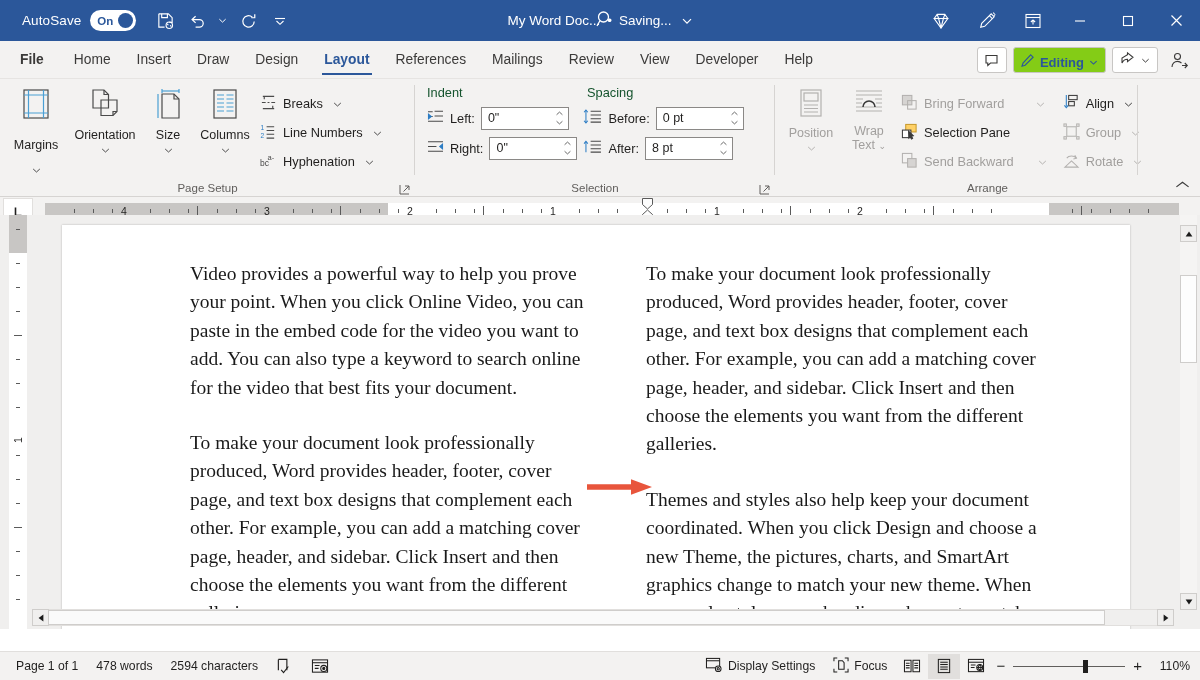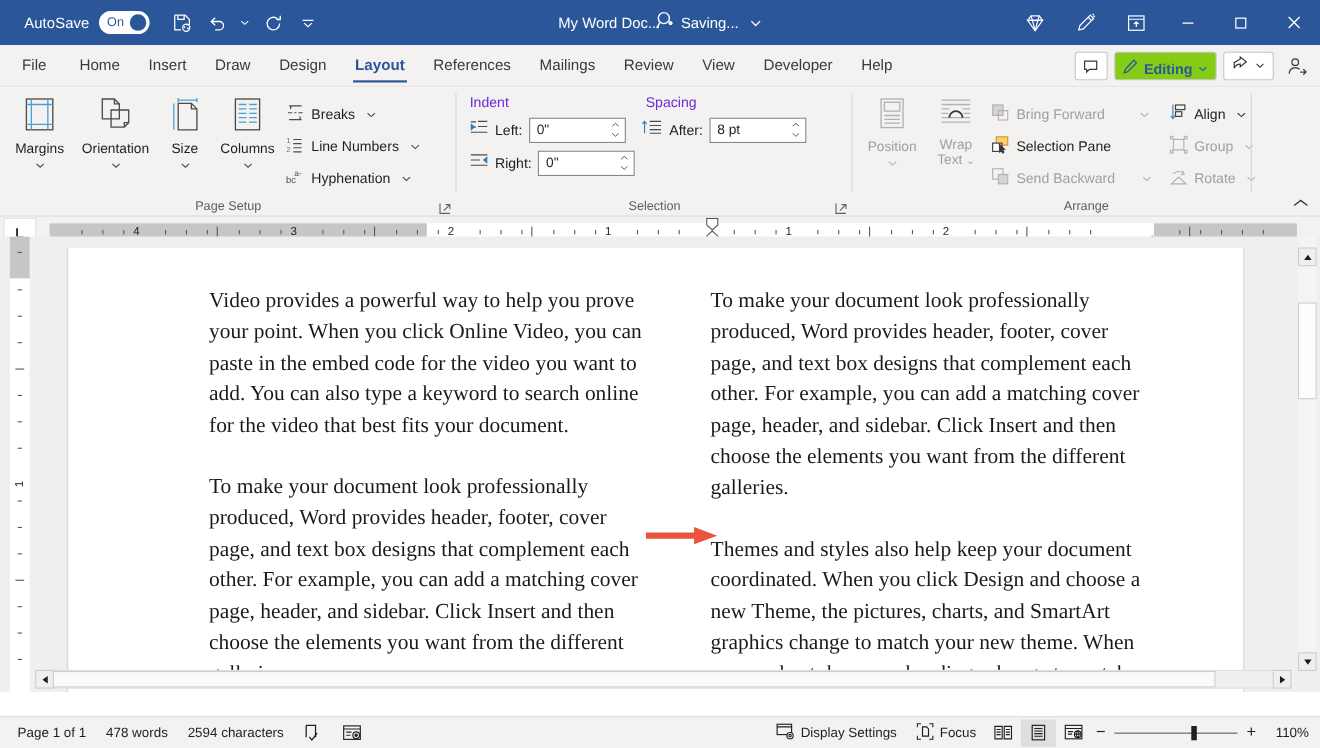--- a/index.html
+++ b/index.html
@@ -28,21 +28,21 @@
   }
   .toggle {
     margin-left: 9px;
     width: 46px; height: 21px;
     border-radius: 11px;
     background: #ffffff;
     position: relative;
     display: flex; align-items: center;
   }
   .toggle .on-text {
-    font-size: 11.5px; color: #2b579a; font-weight: 400;
+    font-size: 11.5px; color: #2b579a; font-weight: 700;
     margin-left: 7px;
   }
   .toggle .knob {
     position: absolute; right: 3px; top: 3px;
     width: 15px; height: 15px; border-radius: 50%;
     background: #2b579a;
   }
   .qat { display: flex; align-items: center; margin-left: 14px; gap: 2px; }
   .qat-btn {
     width: 30px; height: 30px;
@@ -84,21 +84,21 @@
     border-bottom: 1px solid #e6e4e2;
   }
   .tab {
     display: flex; align-items: center;
     padding: 0 13px;
     font-size: 13.8px;
     color: #3b3a39;
     position: relative;
     white-space: nowrap;
   }
-  .tab:first-child { padding-left: 20px; padding-right: 17px; }
+  .tab:first-child { padding-left: 20px; padding-right: 17px; font-weight: bold; }
   .tab.active { font-weight: bold; color: #2b579a; }
   .tab.active::after {
     content: ""; position: absolute;
     left: 11px; right: 11px; bottom: 3px; height: 2.5px;
     background: #2b579a;
   }
   .tabs-right {
     position: absolute; right: 6px; top: 0; height: 38px;
     display: flex; align-items: center; gap: 6px;
   }
@@ -175,21 +175,21 @@
     height: 29px;
     display: flex; align-items: center;
     gap: 6px;
     padding: 0 4px;
     font-size: 12.8px; color: #201f1e;
     white-space: nowrap;
   }
   .small-btn.disabled { color: #a19f9d; }
   .small-btn .chev { margin-left: 4px; }
   .sub-label {
-    font-size: 12.8px; color: #6d28d9;
+    font-size: 12.8px; color: #14532d;
   }
   .spin-row { display: flex; align-items: center; height: 30px; gap: 6px; }
   .spin-label { font-size: 12.8px; color: #201f1e; }
   .spinbox {
     width: 88px; height: 23px;
     border: 1px solid #8a8886; background: #fff;
     display: flex; align-items: center;
     position: relative;
     font-size: 12.5px; color: #201f1e;
     padding-left: 6px;
@@ -519,21 +519,21 @@
         <path d="M12 14.5h5M14.8 12l2.5 2.5-2.5 2.5"></path>
       </svg>
     </div>
   </div>
 </div>
 
 <div class="ribbon">
 
   <div class="group" style="width:415px;">
     <div class="group-body">
-      <div class="big-btn" style="margin-left:4px;">
+      <div class="big-btn" style="margin-left:4px;gap:10px;">
         <span>
           <svg width="34" height="34" viewBox="0 0 34 34" fill="none" stroke="#4a4a4a" stroke-width="1.2">
             <rect x="5" y="3" width="24" height="28"></rect>
             <path d="M9.5 3v28M24.5 3v28M5 8h24M5 26h24" stroke="#4a9fd4"></path>
           </svg>
         </span>
         <span class="lbl">Margins</span>
         <span class="chev">
           <svg width="9" height="7" viewBox="0 0 10 7" fill="none" stroke="#4a4a4a" stroke-width="1.1">
               <path d="M1.3 1.8L5 5.2 8.7 1.8"></path>
@@ -694,20 +694,41 @@
                   </svg>
               </span>
             </div>
           </div>
         </div>
 
         <div style="margin-left:6px;">
           <div class="spin-row">
             <span>
               <svg width="19" height="15" viewBox="0 0 20 16" fill="none" stroke="#4a4a4a" stroke-width="1.1">
+                <path d="M3 1.5v13" stroke="#2b7cc4"></path>
+                  <path d="M1 3.5L3 1.2 5 3.5M1 12.5L3 14.8 5 12.5" stroke="#2b7cc4"></path>
+                <path d="M8 2.5h11M8 6.5h11M8 10.5h11M8 14h11"></path>
+              </svg>
+            </span>
+            <span class="spin-label">Before:</span>
+            <div class="spinbox">
+              <span>0 pt</span>
+              <span class="spin-arrows">
+                <svg width="9" height="5" viewBox="0 0 10 6" fill="none" stroke="#4a4a4a" stroke-width="1">
+                    <path d="M1.5 4.5L5 1.3 8.5 4.5"></path>
+                  </svg>
+                <svg width="9" height="5" viewBox="0 0 10 6" fill="none" stroke="#4a4a4a" stroke-width="1">
+                    <path d="M1.5 1.5L5 4.7 8.5 1.5"></path>
+                  </svg>
+              </span>
+            </div>
+          </div>
+          <div class="spin-row">
+            <span>
+              <svg width="19" height="15" viewBox="0 0 20 16" fill="none" stroke="#4a4a4a" stroke-width="1.1">
                 <path d="M3 3v11" stroke="#2b7cc4"></path>
                   <path d="M1 5L3 2.5 5 5" stroke="#2b7cc4"></path>
                 <path d="M8 2.5h11M8 6.5h11M8 10.5h11M8 14h11"></path>
               </svg>
             </span>
             <span class="spin-label">After:</span>
             <div class="spinbox">
               <span>8 pt</span>
               <span class="spin-arrows">
                 <svg width="9" height="5" viewBox="0 0 10 6" fill="none" stroke="#4a4a4a" stroke-width="1">

